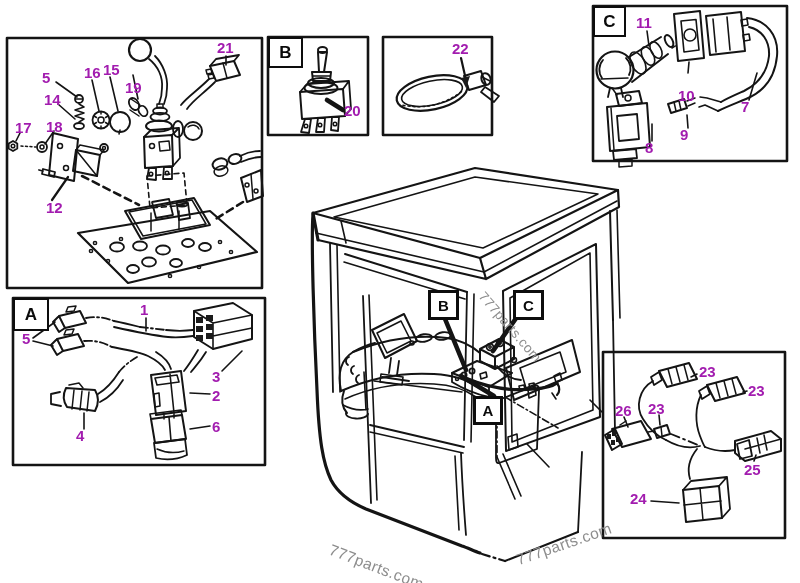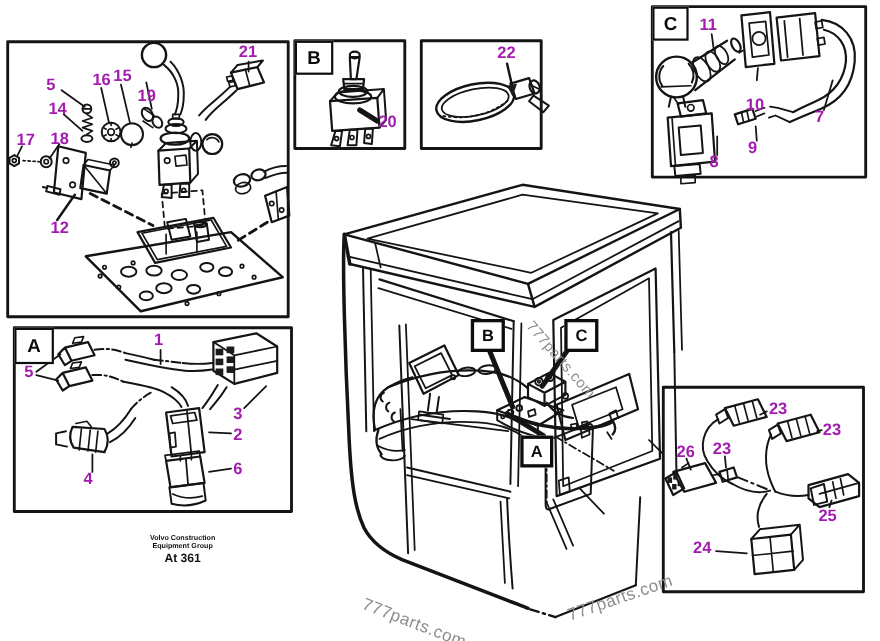--- a/index.html
+++ b/index.html
@@ -397,19 +397,14 @@
   <div class="pn" style="left:748px;top:383px">23</div>
   <div class="pn" style="left:615px;top:403px">26</div>
   <div class="pn" style="left:648px;top:401px">23</div>
   <div class="pn" style="left:744px;top:462px">25</div>
   <div class="pn" style="left:630px;top:491px">24</div>
 
   <div class="wm mid" style="left:487px;top:289px;transform:rotate(49deg)">777parts.com</div>
   <div class="wm big" style="left:333px;top:541px;transform:rotate(21deg)">777parts.com</div>
   <div class="wm big" style="left:514px;top:552px;transform:rotate(-19deg)">777parts.com</div>
 
-  <div class="footer">
-    <div class="l">Volvo Construction</div>
-    <div class="l">Equipment Group</div>
-    <div class="code">At 361</div>
-  </div>
 
 </div>
 
 </body></html>

